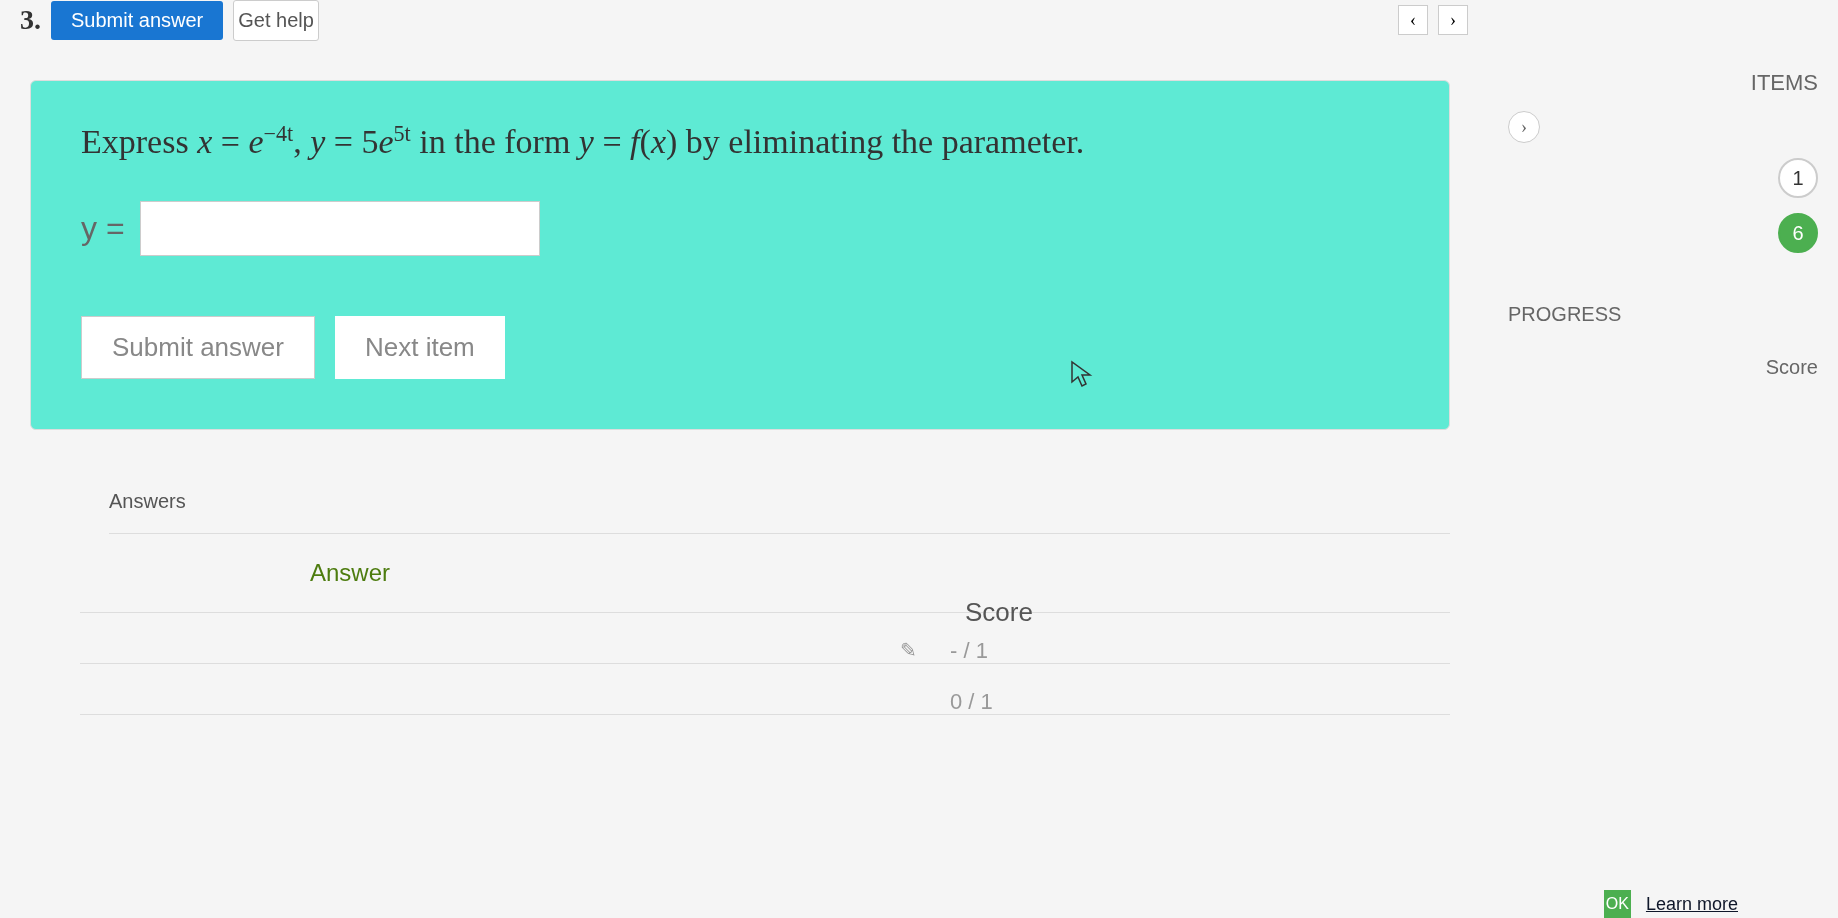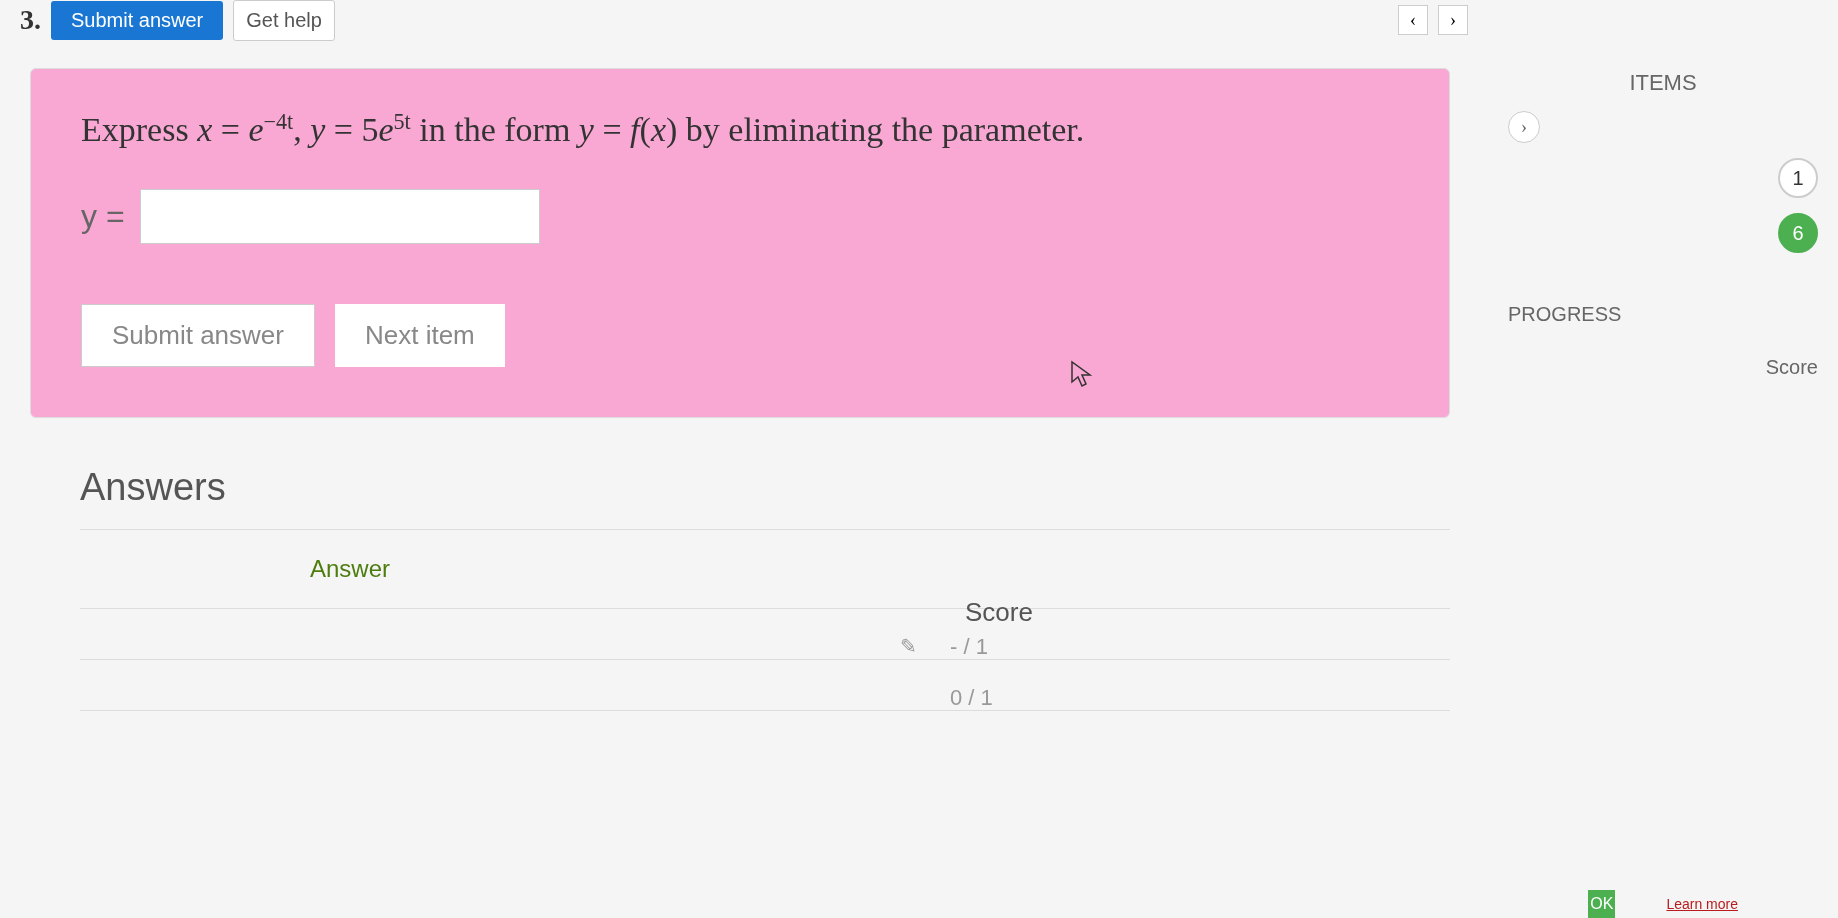--- a/index.html
+++ b/index.html
@@ -34,21 +34,21 @@
       font-size: 20px;
       font-family: Arial, sans-serif;
       border-radius: 3px;
       cursor: pointer;
     }
     
     .help-btn-top {
       background: white;
       color: #555;
       border: 1px solid #ccc;
-      padding: 8px 12px;
+      padding: 8px 4px;
       font-size: 20px;
       font-family: Arial, sans-serif;
       border-radius: 3px;
       cursor: pointer;
     }
     
     .nav-arrows {
       position: absolute;
       top: 5px;
       right: 370px;
@@ -67,24 +67,24 @@
       font-size: 18px;
       cursor: pointer;
     }
     
     .main-content {
       display: flex;
       margin-top: 20px;
     }
     
     .problem-card {
-      background: #f9a8d4;
+      background: #5eead4;
       border: 1px solid #ddd;
       border-radius: 6px;
-      margin: 8px 30px;
+      margin: 20px 30px;
       padding: 40px 50px 50px 50px;
       width: 1420px;
     }
     
     .problem-text {
       font-size: 34px;
       color: #333;
       margin-bottom: 40px;
       font-family: Georgia, serif;
     }
@@ -131,25 +131,26 @@
     }
     
     .next-btn { border: none; }
     
     .answers-section {
       margin: 40px 30px 0 80px;
       width: 1370px;
     }
     
     .answers-title {
-      font-size: 38px;
+      font-size: 20px;
       font-family: Arial, sans-serif;
       color: #555;
       padding-bottom: 20px;
       border-bottom: 1px solid #ddd;
+      margin-left: 29px;
     }
     
     .answers-table {
       width: 100%;
     }
     
     .answers-table-header {
       display: flex;
       padding: 25px 0;
       border-bottom: 1px solid #ddd;
@@ -189,21 +190,21 @@
       right: 0;
       top: 50px;
       width: 350px;
       padding: 20px;
     }
     
     .items-label {
       font-size: 22px;
       font-family: Arial, sans-serif;
       color: #666;
-      text-align: center;
+      text-align: right;
       margin-bottom: 15px;
     }
     
     .expand-btn {
       width: 32px;
       height: 32px;
       border: 1px solid #ccc;
       border-radius: 50%;
       background: white;
       display: flex;
@@ -266,26 +267,25 @@
       background: #4caf50;
       color: white;
       border: none;
       padding: 5px 2px;
       font-size: 16px;
       font-family: Arial, sans-serif;
       cursor: pointer;
     }
     
     .learn-link {
-      color: #b91c1c;
-      font-size: 14px;
+      color: #0f172a;
+      font-size: 18px;
       font-family: Arial, sans-serif;
       text-decoration: underline;
       cursor: pointer;
-      margin-left: 36px;
     }
     
     .cursor-icon {
       position: absolute;
       top: 360px;
       left: 1070px;
       font-size: 28px;
       color: #333;
     }
     

